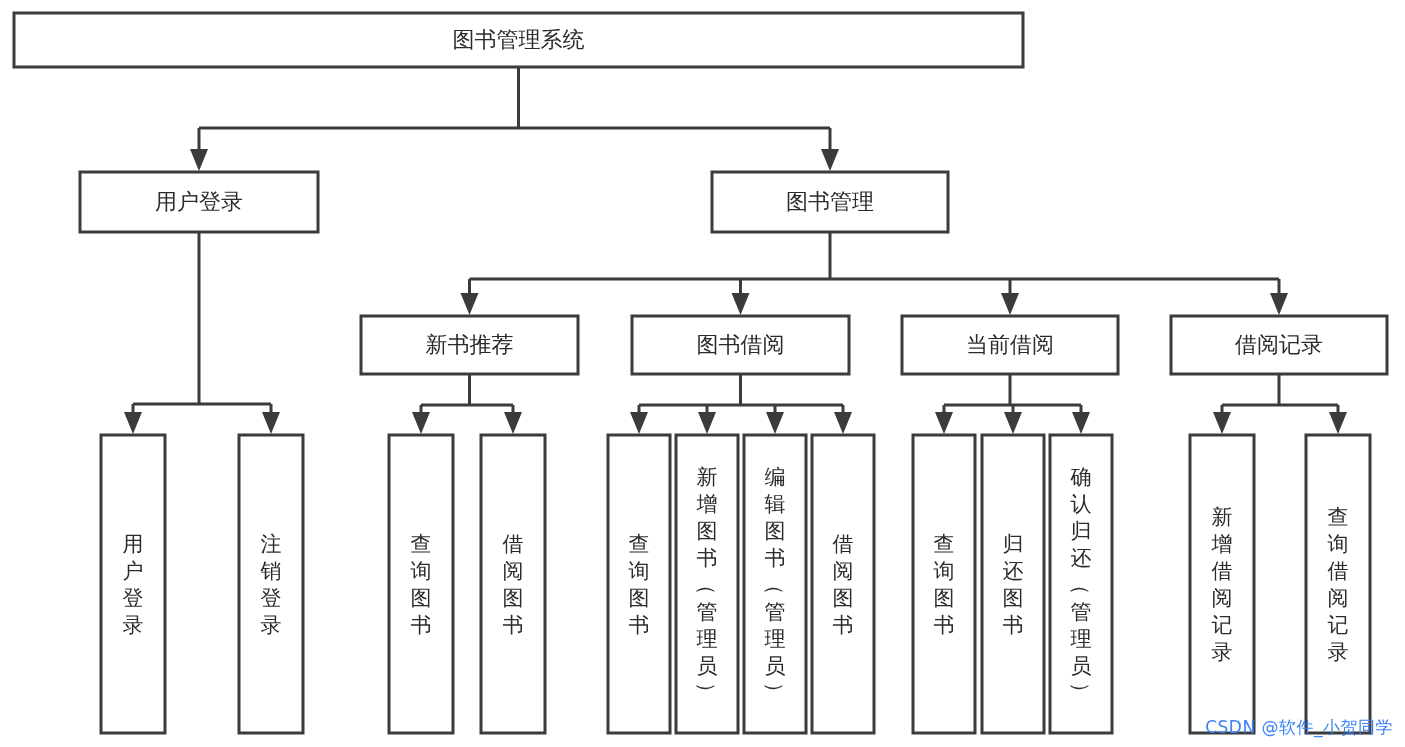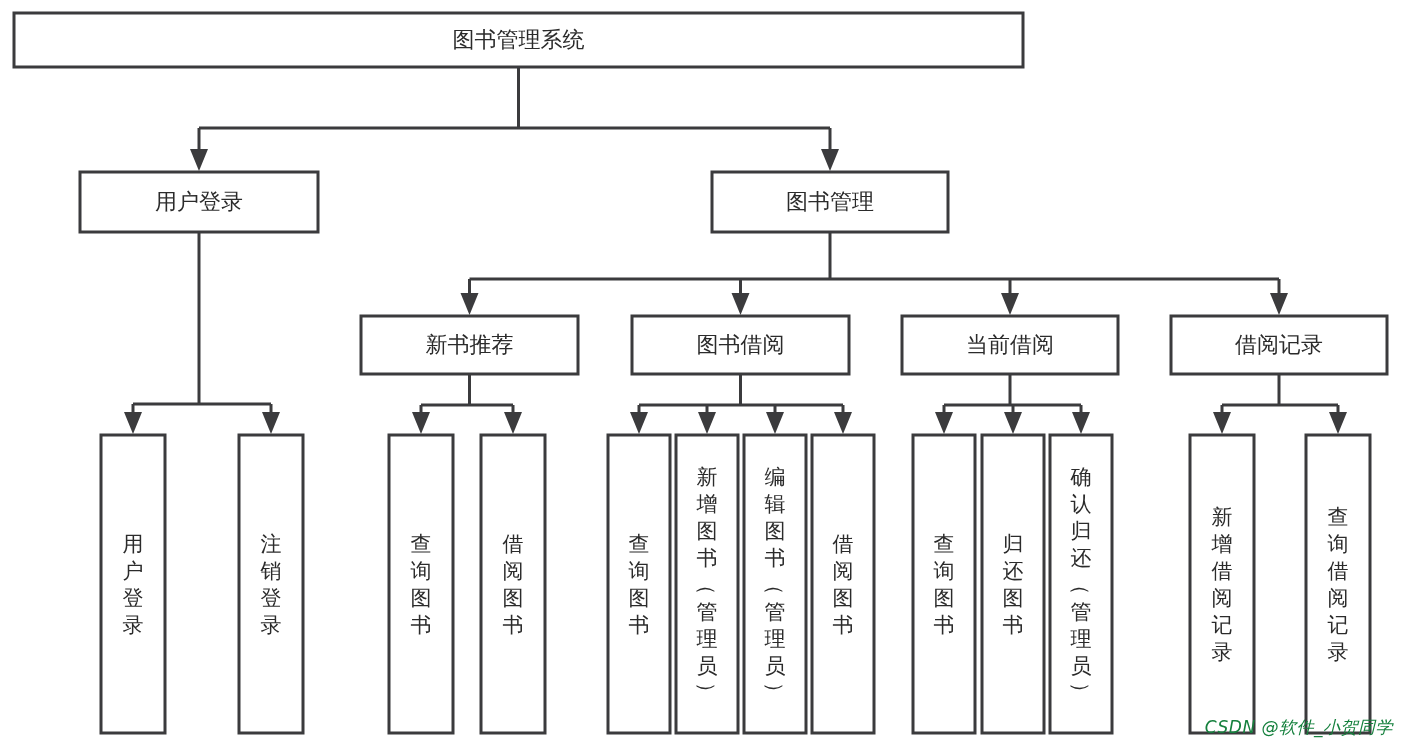--- a/index.html
+++ b/index.html
@@ -53,24 +53,23 @@
     font-size: 21px;
     fill: #2b2b2b;
     text-anchor: middle;
   }
   .watermark-text {
     position: absolute;
     right: 12px;
     bottom: 8px;
     font-family: "DejaVu Sans", "Liberation Sans", sans-serif;
     font-size: 17px;
-    color: #15803d;
+    color: #3b82f6;
     white-space: nowrap;
     letter-spacing: 0.5px;
-    font-style: italic;
   }
 </style>
 </head>
 <body>
 
 <div id="diagram-root">
   <svg class="flow" viewBox="0 0 1405 747">
     <defs>
       <marker id="arrow" viewBox="0 0 12 12" refX="6" refY="10" markerWidth="10" markerHeight="10" orient="auto-start-reverse">
         <path d="M 1 0 L 11 0 L 6 12 z" class="arrow-head"></path>

